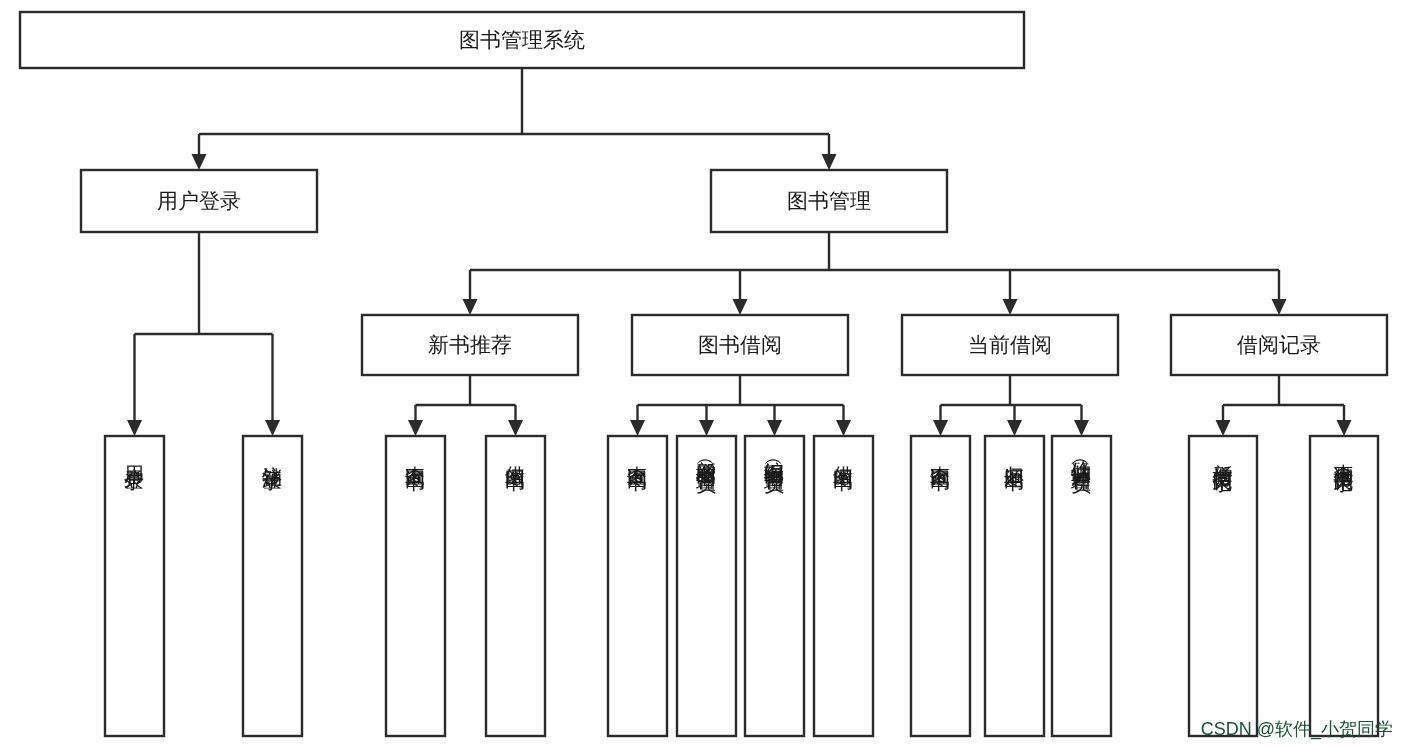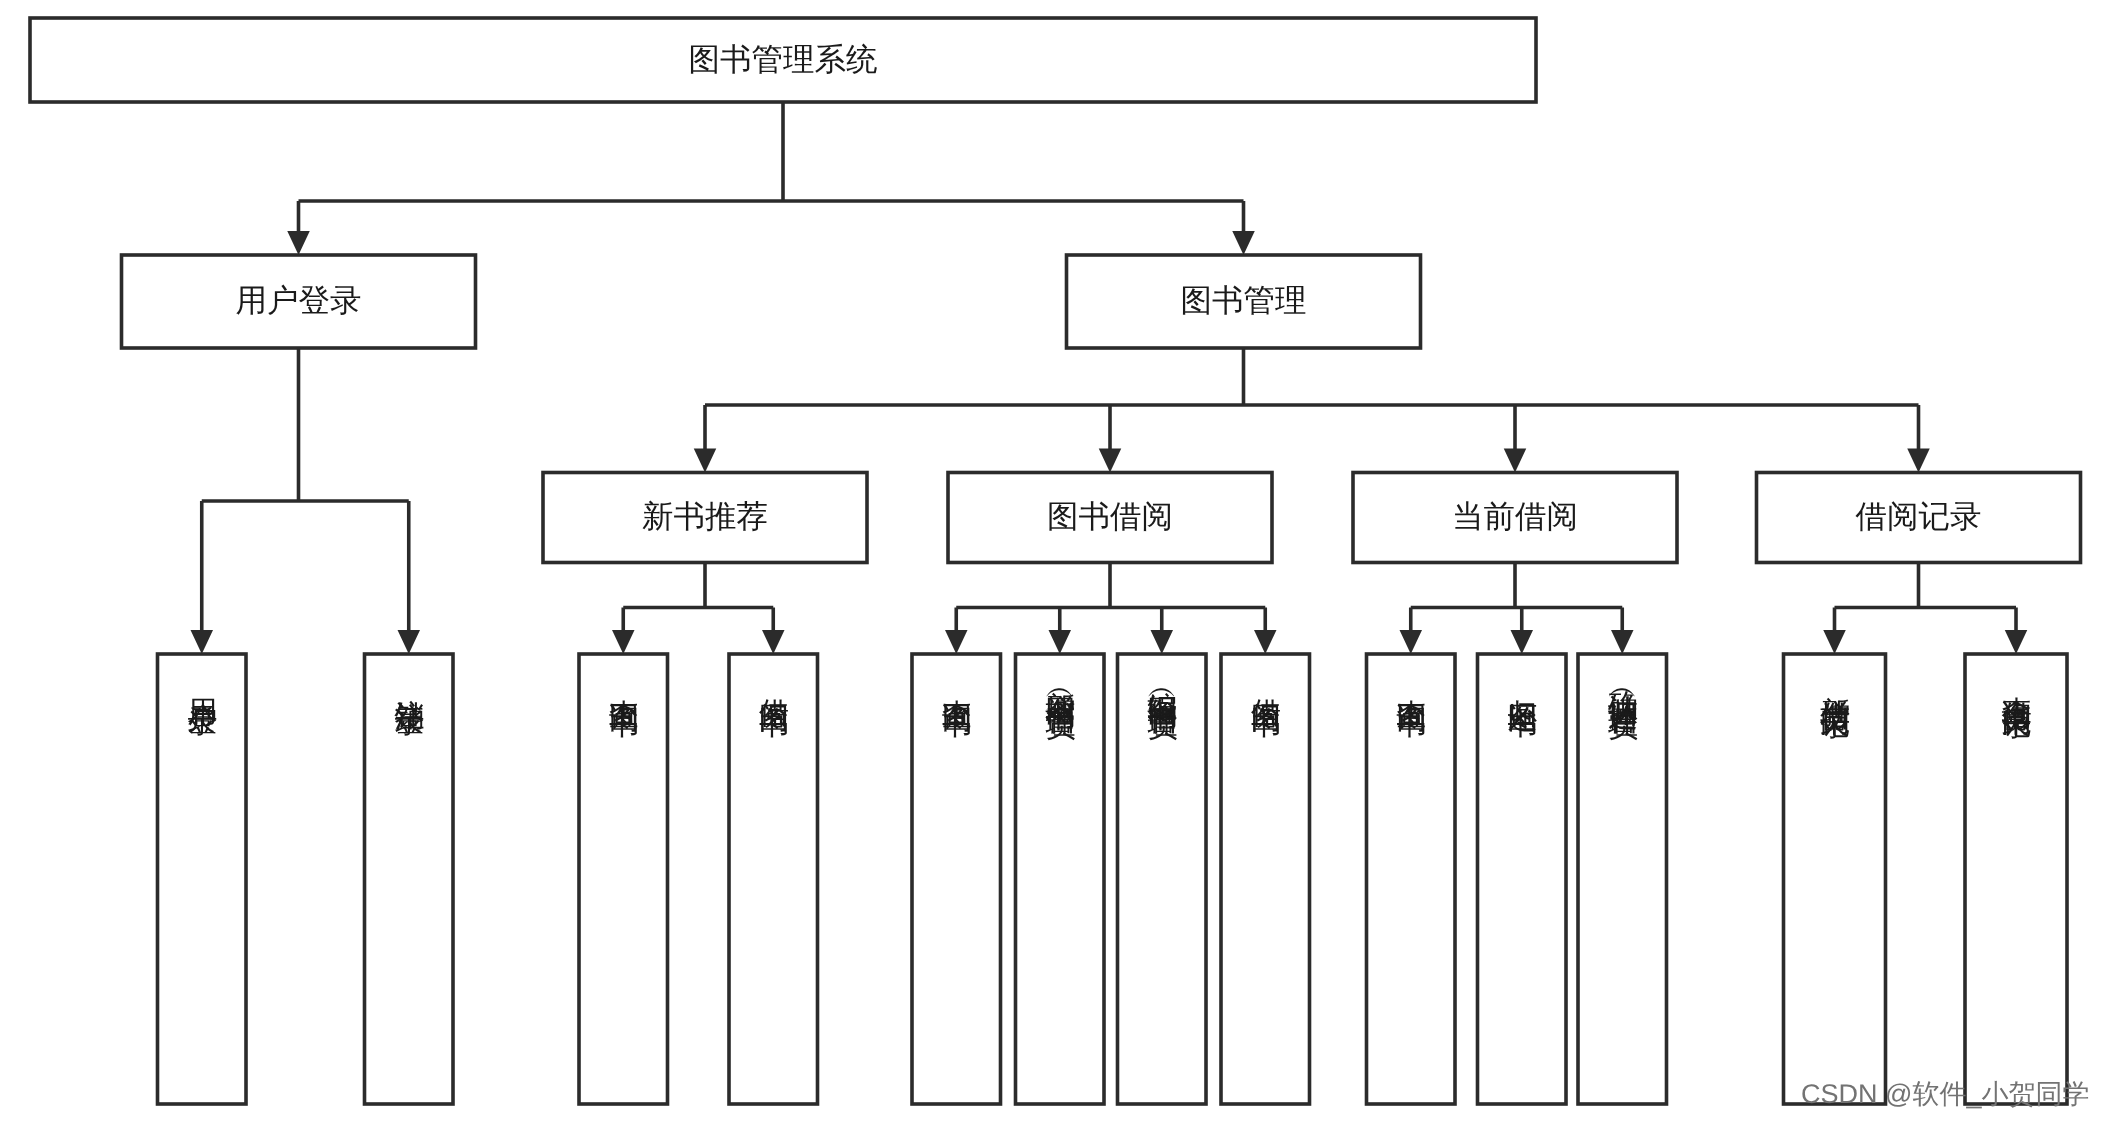--- a/index.html
+++ b/index.html
@@ -58,21 +58,21 @@
     writing-mode: vertical-rl;
     letter-spacing: 2px;
     dominant-baseline: central;
   }
   .watermark {
     position: absolute;
     right: 12px;
     bottom: 6px;
     font-family: "Liberation Sans", "DejaVu Sans", sans-serif;
     font-size: 18px;
-    color: #737373;
+    color: #14532d;
     white-space: nowrap;
     user-select: none;
   }
 </style>
 </head>
 <body>
 
 <div id="diagram-root">
 
   <svg class="flowchart" viewBox="0 0 1405 747" xmlns="http://www.w3.org/2000/svg">

